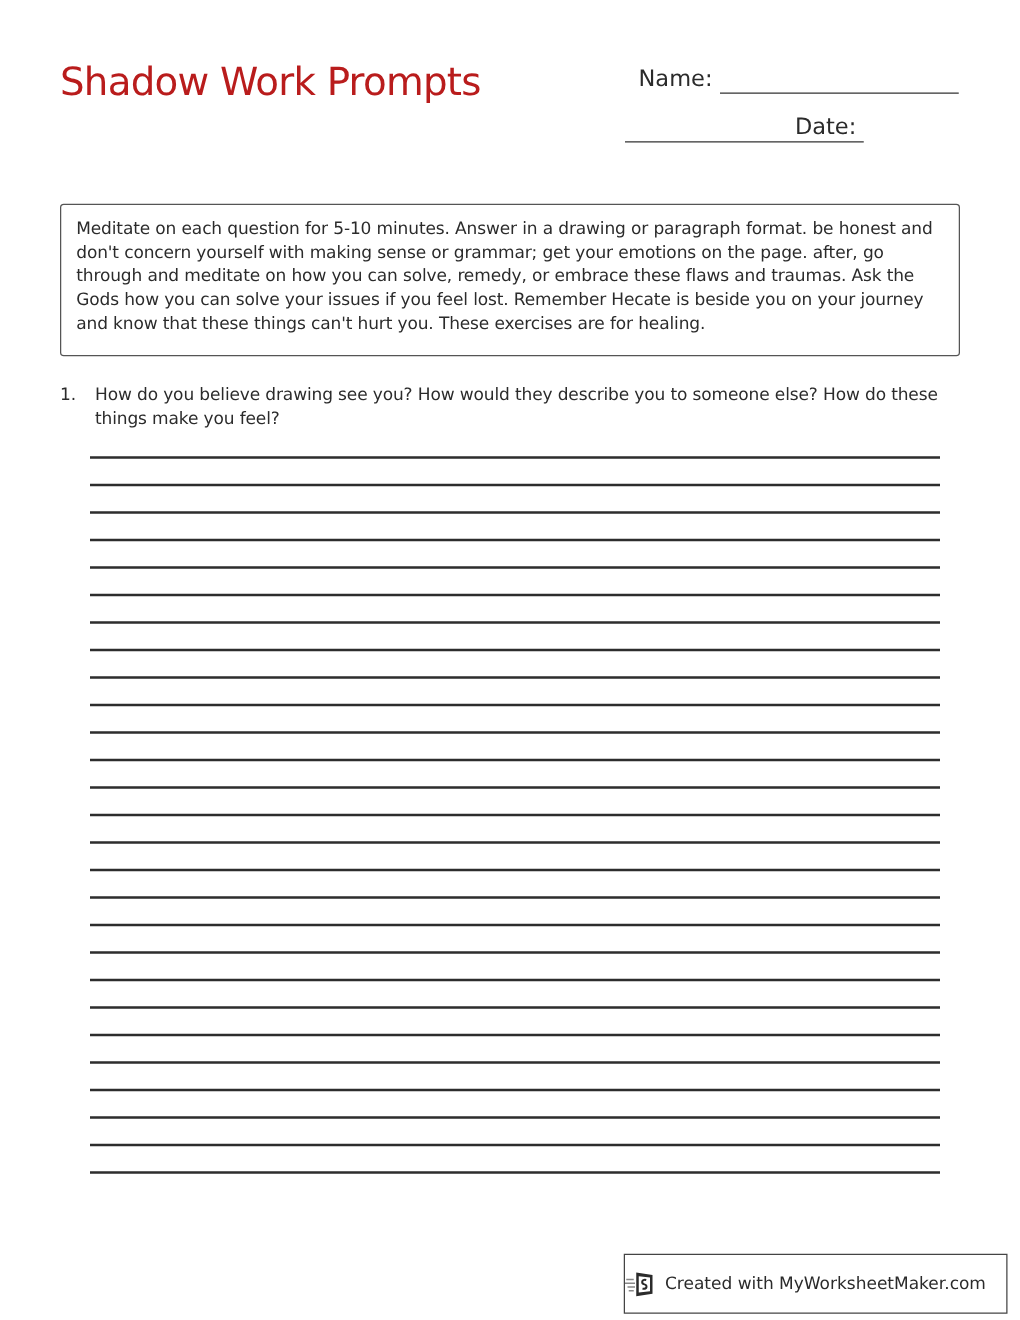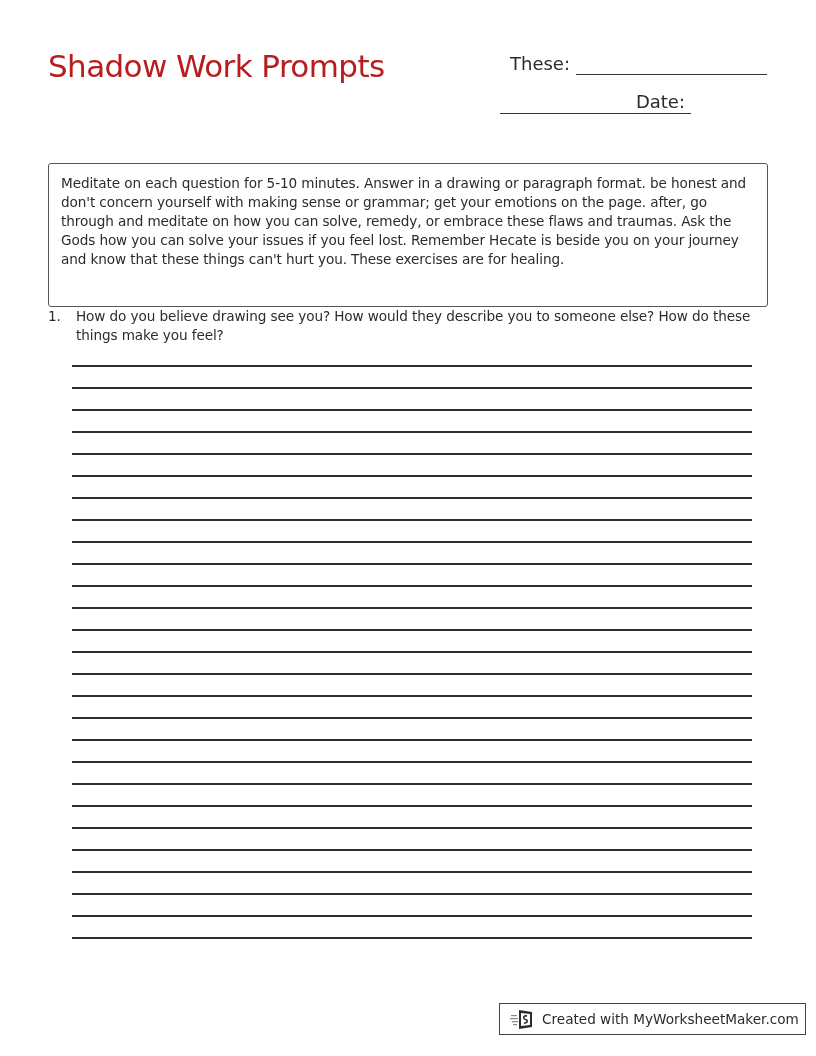--- a/index.html
+++ b/index.html
@@ -37,21 +37,21 @@
       height: 1px;
       border-bottom: 1.5px solid #333;
       margin-bottom: 0;
     }
     .name-row { left: 500px; top: 53px; }
     .date-row { left: 500px; top: 91px; flex-direction: column; }
 
     .instructions {
       position: absolute;
       left: 48px; top: 163px;
-      width: 720px; height: 144px;
+      width: 720px; height: 122px;
       border: 1.3px solid #555;
       border-radius: 3px;
       padding: 10px 12px;
       font-size: 13.6px;
       line-height: 19px;
       color: #2b2b2b;
       letter-spacing: -0.1px;
     }
 
     .question {
@@ -73,41 +73,40 @@
       width: 680px;
     }
     .write-line {
       height: 22px;
       border-top: 2.5px solid #2d2d2d;
     }
 
     .footer {
       position: absolute;
       left: 499px; top: 1003px;
-      width: 307px; height: 32px;
+      width: 307px; height: 48px;
       border: 1.3px solid #444;
       display: flex;
       align-items: center;
-      padding-left: 10px;
       font-size: 13.6px;
       color: #2b2b2b;
     }
     .footer-logo {
       width: 26px; height: 22px;
       margin-right: 6px;
       display: inline-block;
     }
   </style>
 </head>
 <body>
 
 <div class="title">Shadow Work Prompts</div>
 
 <div class="field-row name-row">
-  <span class="field-label">These:</span>
+  <span class="field-label">Name:</span>
   <span class="field-line"></span>
 </div>
 
 <div class="field-row date-row">
   <span class="field-label">Date:</span>
   <span class="field-line"></span>
 </div>
 
 <div class="instructions">Meditate on each question for 5-10 minutes. Answer in a drawing or paragraph format. be honest and don't concern yourself with making sense or grammar; get your emotions on the page. after, go through and meditate on how you can solve, remedy, or embrace these flaws and traumas. Ask the Gods how you can solve your issues if you feel lost. Remember Hecate is beside you on your journey and know that these things can't hurt you. These exercises are for healing.</div>
 

